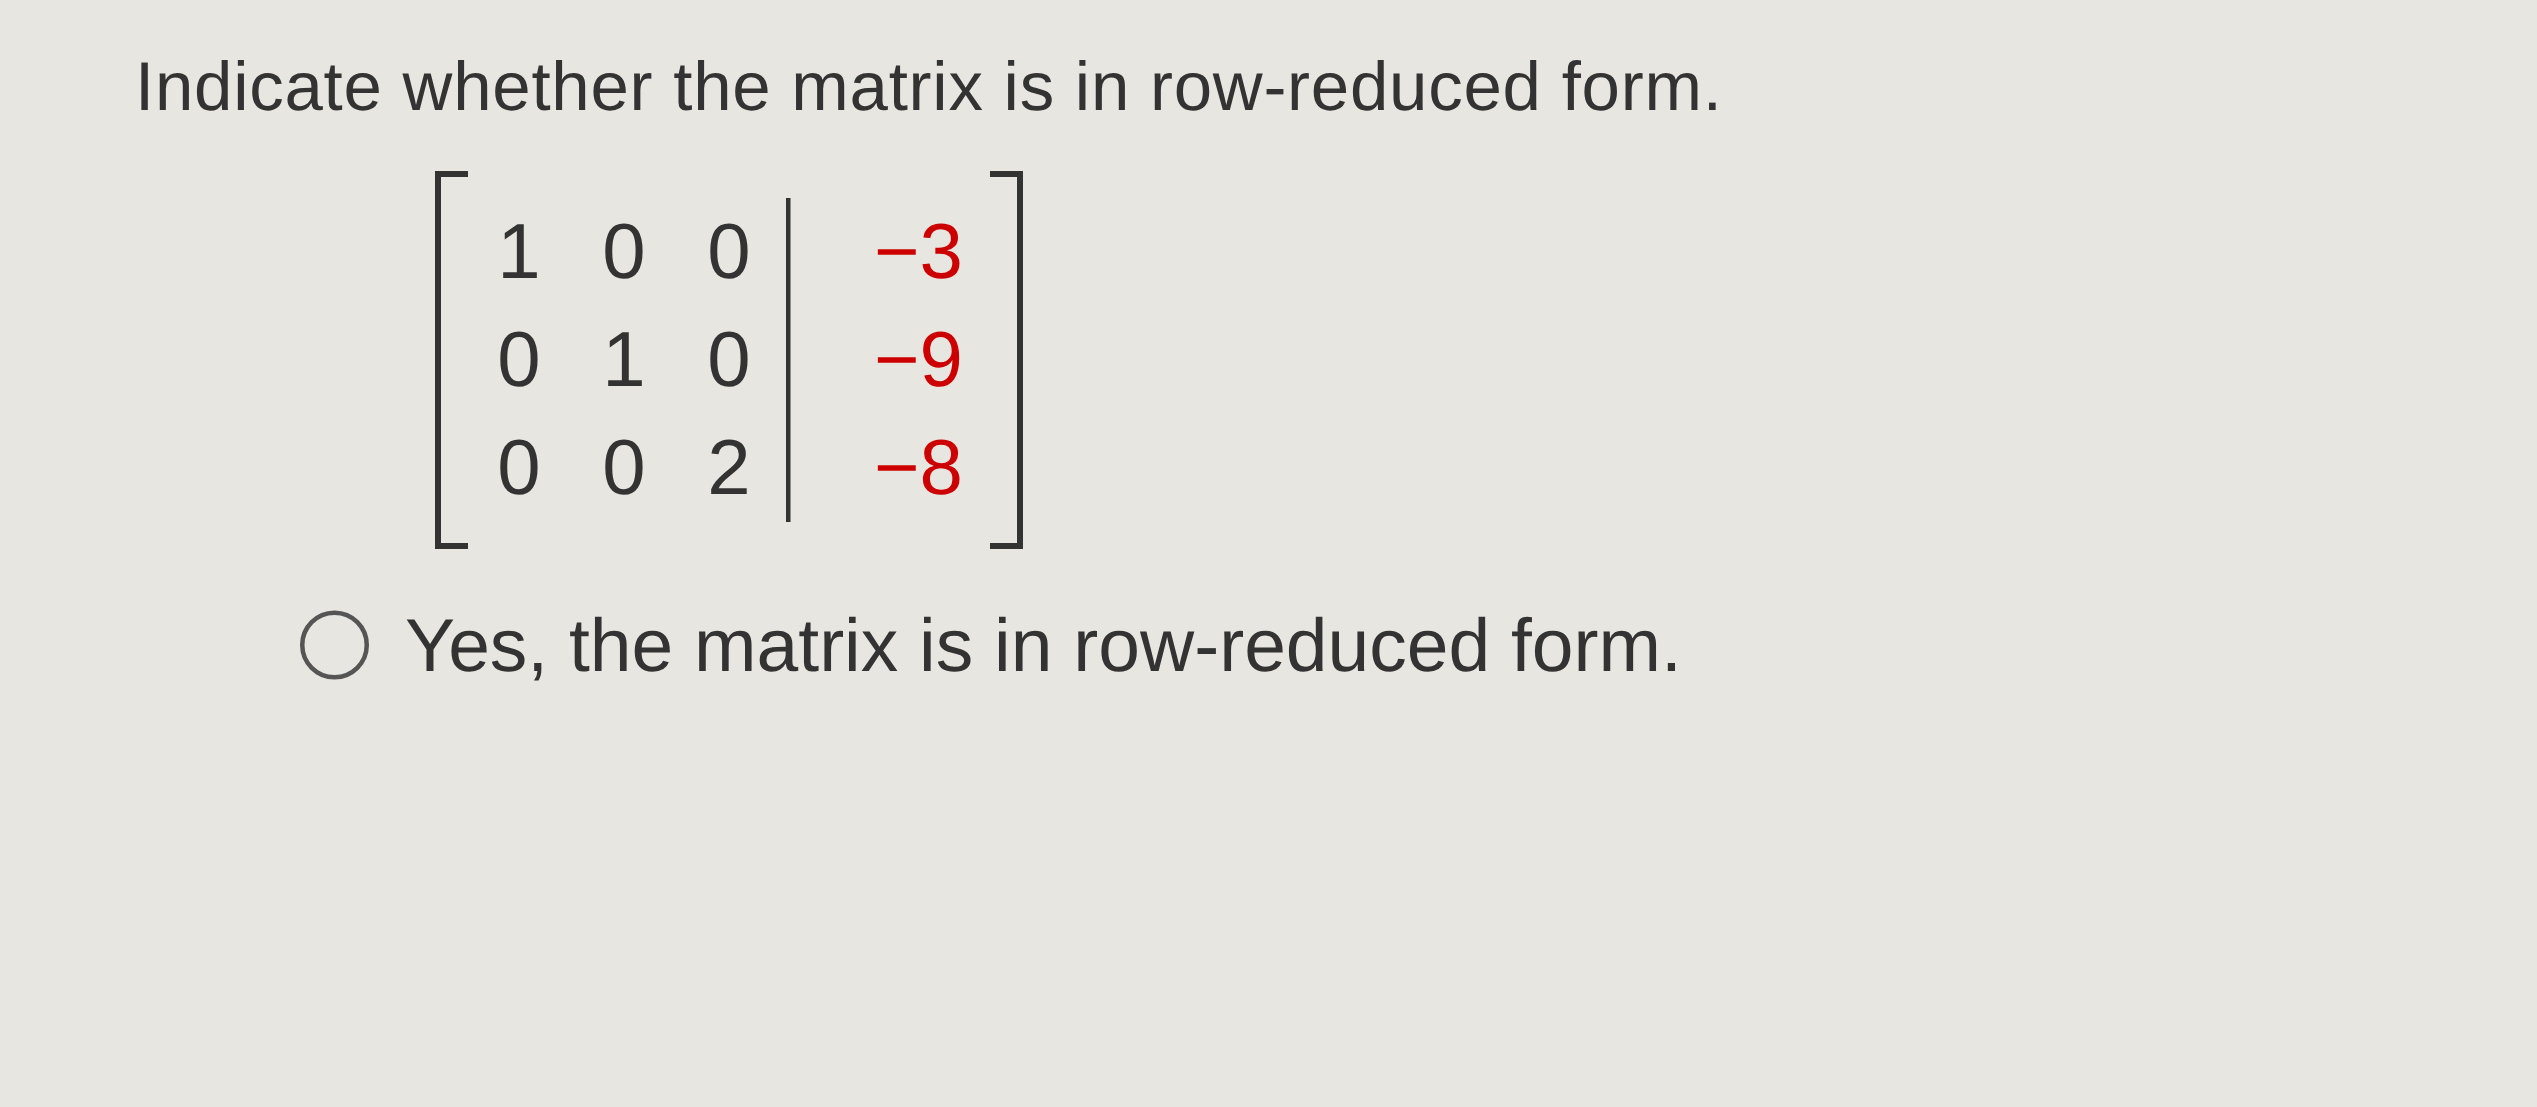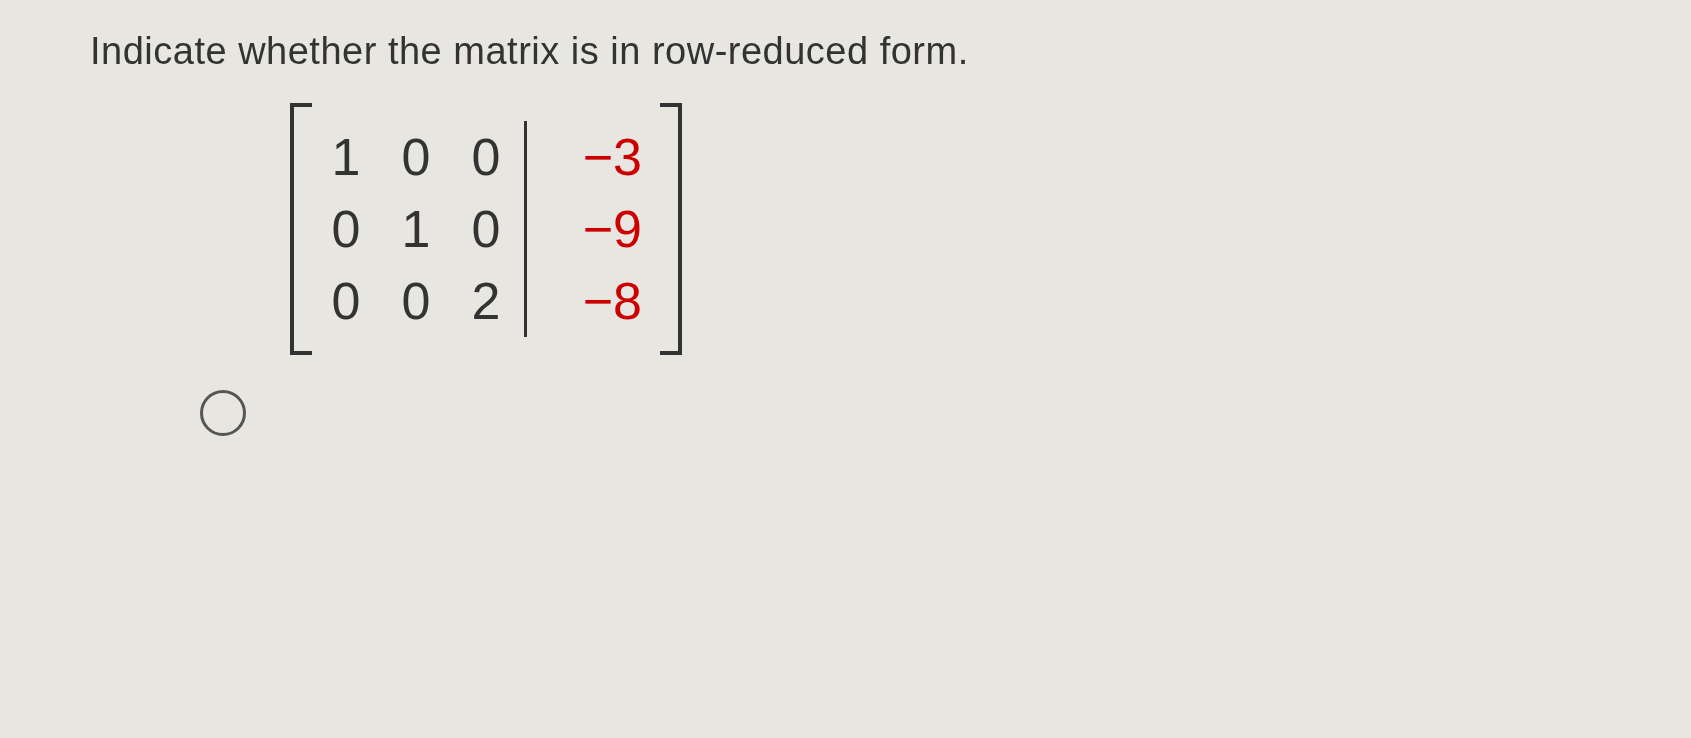--- a/index.html
+++ b/index.html
@@ -10,21 +10,21 @@
     background: #e8e6e0;
     font-family: Verdana, Geneva, sans-serif;
     color: #333333;
     overflow: hidden;
   }
   .page {
     padding: 30px 90px;
     box-sizing: border-box;
   }
   .question {
-    font-size: 38px;
+    font-size: 46px;
     letter-spacing: 0.5px;
     margin-bottom: 30px;
   }
   .matrix-area {
     display: flex;
     justify-content: flex-start;
     padding-left: 200px;
     margin-bottom: 35px;
   }
   .matrix {
@@ -142,16 +142,17 @@
           </div>
         </div>
       </div>
       <div class="bracket-right"></div>
     </div>
   </div>
 
   <div class="options">
     <div class="option">
       <span class="radio"></span>
+      <span>Yes, the matrix is in row-reduced form.</span>
     </div>
   </div>
 
 </div>
 
 </body></html>

